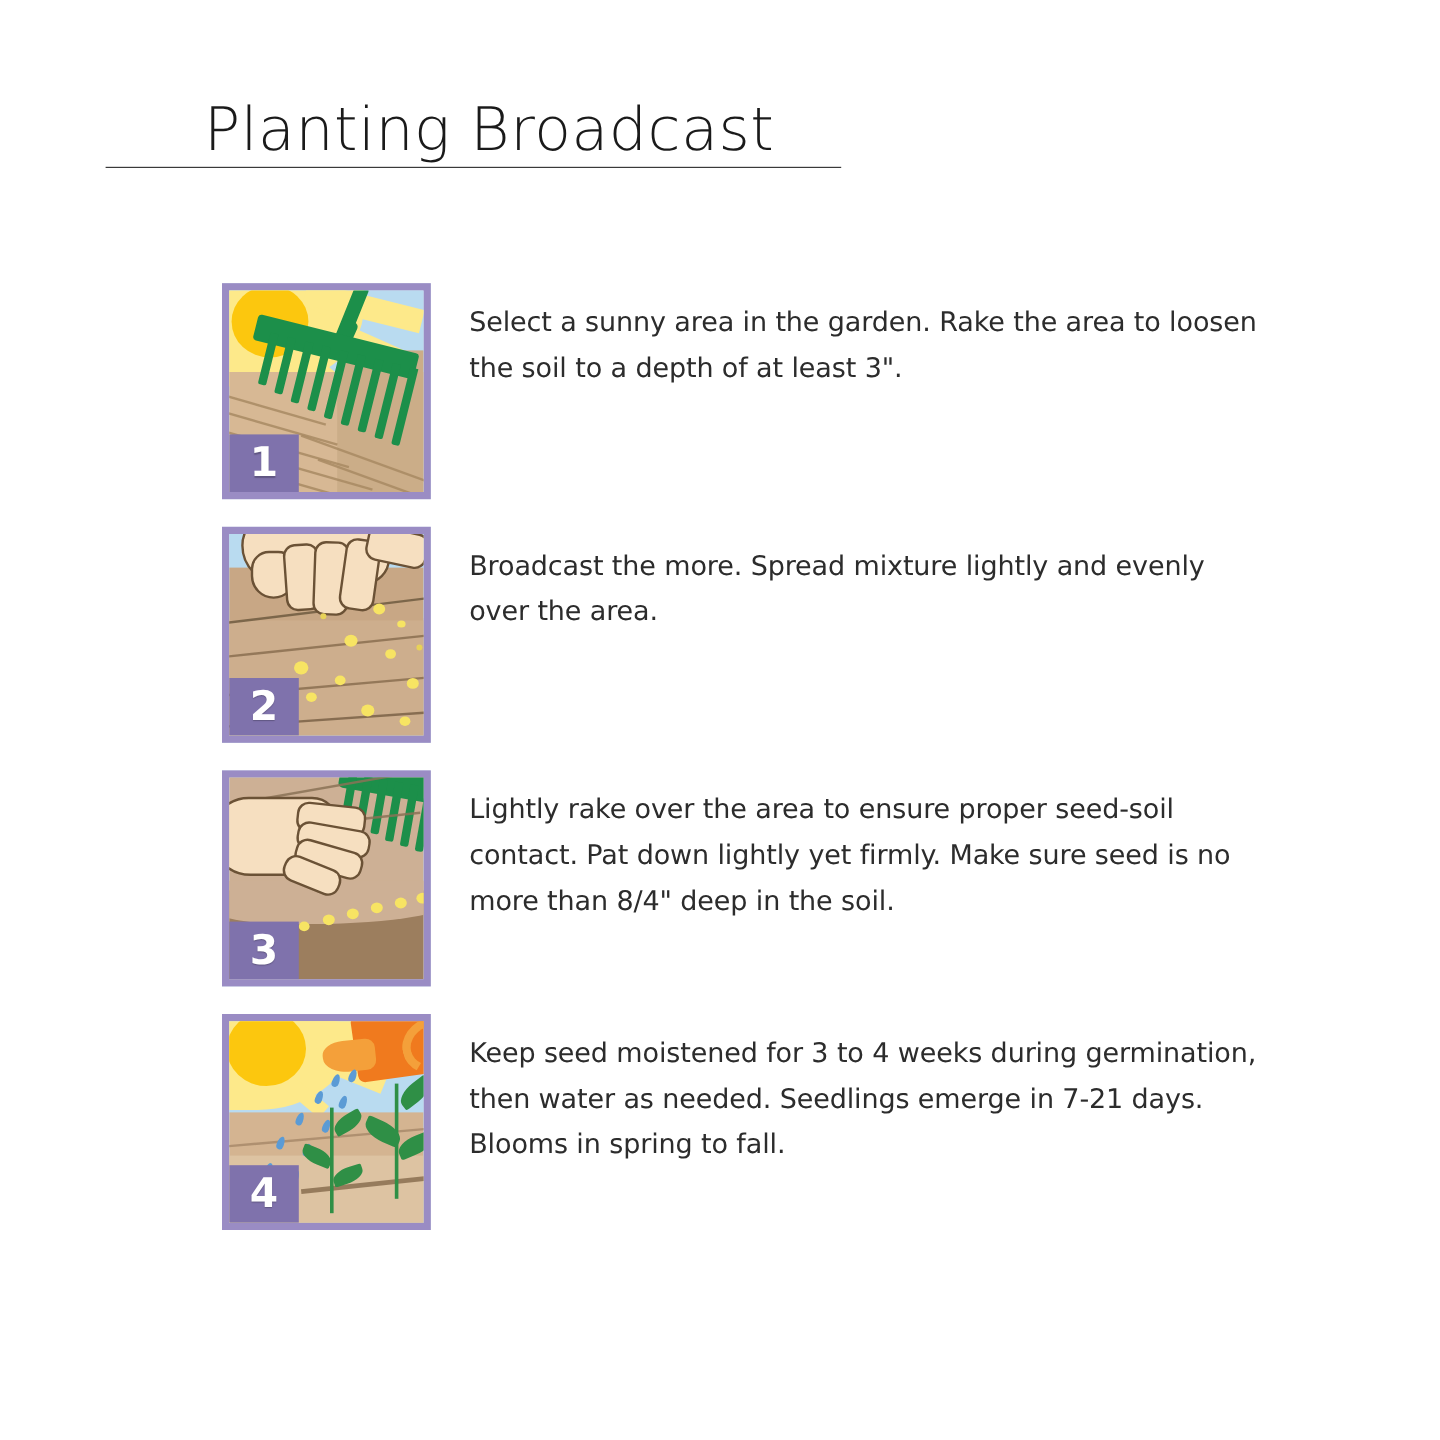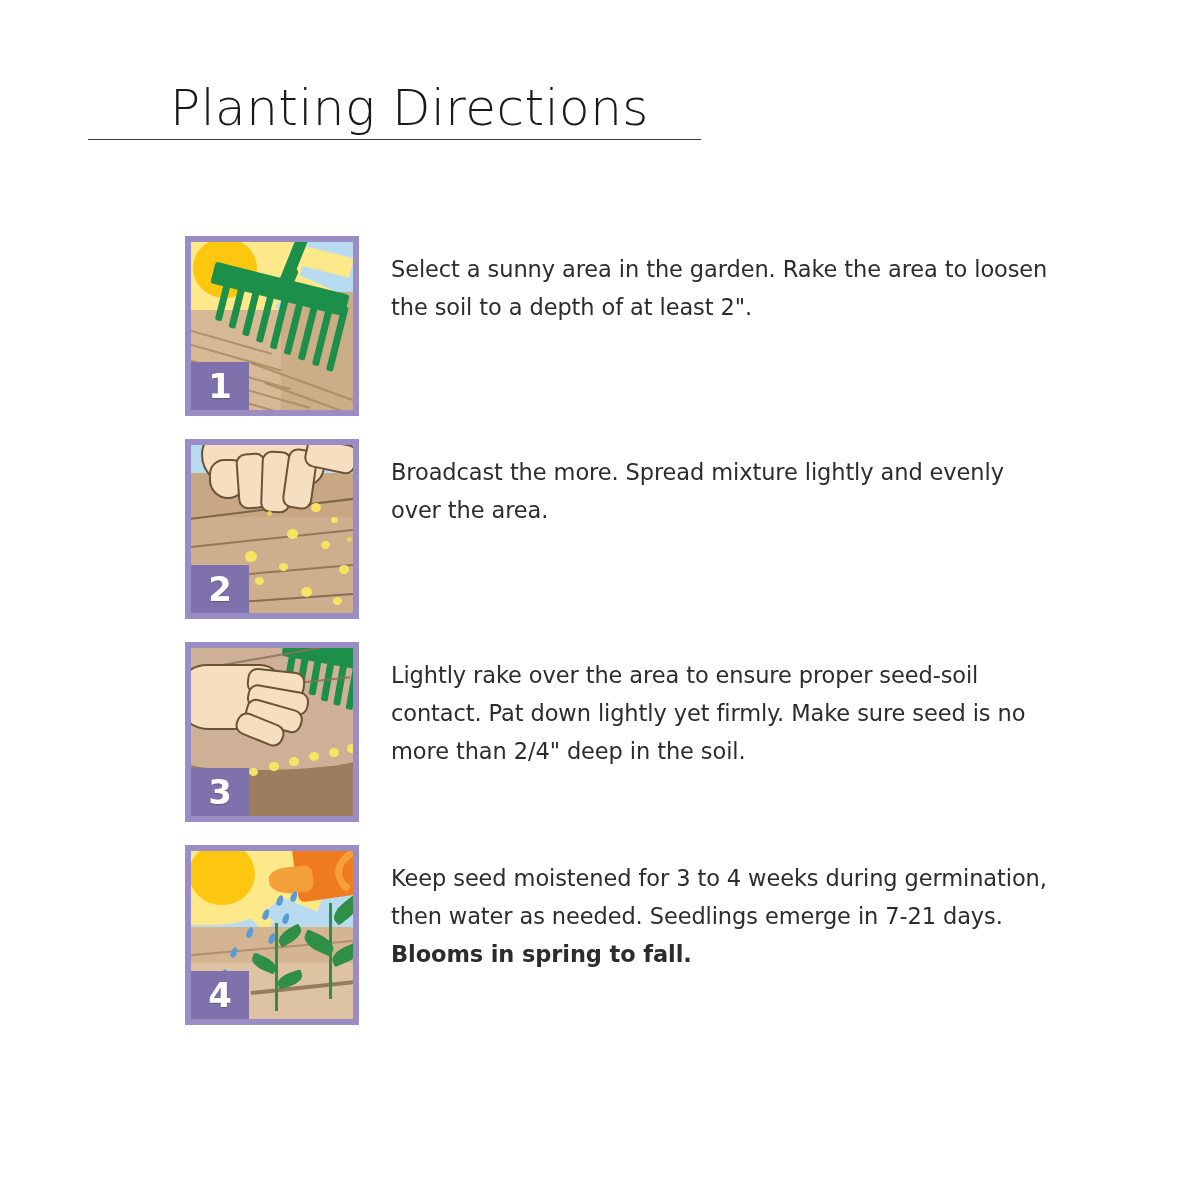--- a/index.html
+++ b/index.html
@@ -61,21 +61,21 @@
     position: absolute;
     left: 391px;
     top: 14px;
     width: 660px;
     font-family: "DejaVu Sans", sans-serif;
     font-size: 22.5px;
     line-height: 38px;
     color: #2c2c2c;
     letter-spacing: -0.1px;
   }
-  .step-text b { font-weight: 700; }
+  .step-text b { font-weight: 400; }
 
   
   .panel {
     position: absolute;
     left: 185px;
     top: 0;
     width: 174px;
     height: 180px;
     box-sizing: border-box;
     border: 6px solid #9a8cc4;
@@ -127,21 +127,21 @@
   
   .stem  { position:absolute; width:3px; background:#2f8f46; }
   .leaf  { position:absolute; width:26px; height:13px; background:#2f8f46; border-radius:60% 10% 60% 10%; }
   .can-body { position:absolute; background:#f07a1e; border-radius:6px; }
   .can-spout{ position:absolute; background:#f4a03a; }
 </style>
 </head>
 <body>
 
 <div id="title-block">
-  <div id="page-title">Planting Directions</div>
+  <div id="page-title">Planting Broadcast</div>
   <div id="title-rule"></div>
 </div>
 
 <div id="steps">
 
   <div class="step-row" data-index="0">
     <div class="panel">
       <div class="scene">
         <div class="sky"></div>
 
@@ -172,21 +172,21 @@
           <div class="tine" style="left:49px;top:0;height:55px;"></div>
           <div class="tine" style="left:64px;top:0;height:58px;"></div>
           <div class="tine" style="left:79px;top:0;height:60px;"></div>
           <div class="tine" style="left:94px;top:0;height:62px;"></div>
           <div class="tine" style="left:109px;top:0;height:64px;"></div>
           <div class="tine" style="left:124px;top:0;height:66px;"></div>
         </div>
       </div>
       <div class="num-box">1</div>
     </div>
-    <div class="step-text">Select a sunny area in the garden. Rake the area to loosen the soil to a depth of at least 2".</div>
+    <div class="step-text">Select a sunny area in the garden. Rake the area to loosen the soil to a depth of at least 3".</div>
   </div>
 
   <div class="step-row" data-index="1">
     <div class="panel">
       <div class="scene">
         <div class="sky" style="height:70px;"></div>
         <div class="soil" style="height:140px;background:#c8a785;"></div>
         <div class="soil" style="height:96px;background:#cdae8d;"></div>
 
         <div class="furrow" style="left:-10px;top:74px;width:190px;transform:rotate(-7deg);background:#6f5a40;"></div>
@@ -253,21 +253,21 @@
         <div class="seed" style="left:38px;top:124px;width:9px;height:8px;"></div>
         <div class="seed" style="left:58px;top:120px;width:9px;height:8px;"></div>
         <div class="seed" style="left:78px;top:114px;width:10px;height:9px;"></div>
         <div class="seed" style="left:98px;top:109px;width:10px;height:9px;"></div>
         <div class="seed" style="left:118px;top:104px;width:10px;height:9px;"></div>
         <div class="seed" style="left:138px;top:100px;width:10px;height:9px;"></div>
         <div class="seed" style="left:156px;top:96px;width:10px;height:9px;"></div>
       </div>
       <div class="num-box">3</div>
     </div>
-    <div class="step-text">Lightly rake over the area to ensure proper seed-soil contact. Pat down lightly yet firmly. Make sure seed is no more than 2/4" deep in the soil.</div>
+    <div class="step-text">Lightly rake over the area to ensure proper seed-soil contact. Pat down lightly yet firmly. Make sure seed is no more than 8/4" deep in the soil.</div>
   </div>
 
   <div class="step-row" data-index="3">
     <div class="panel">
       <div class="scene">
         <div class="sky"></div>
 
         <div class="sunray" style="left:-10px;top:-12px;width:112px;height:86px;border-radius:0 0 70% 0;"></div>
         <div class="sunray" style="left:52px;top:2px;width:90px;height:18px;transform:rotate(12deg);"></div>
         <div class="sunray" style="left:46px;top:30px;width:86px;height:15px;transform:rotate(22deg);"></div>

